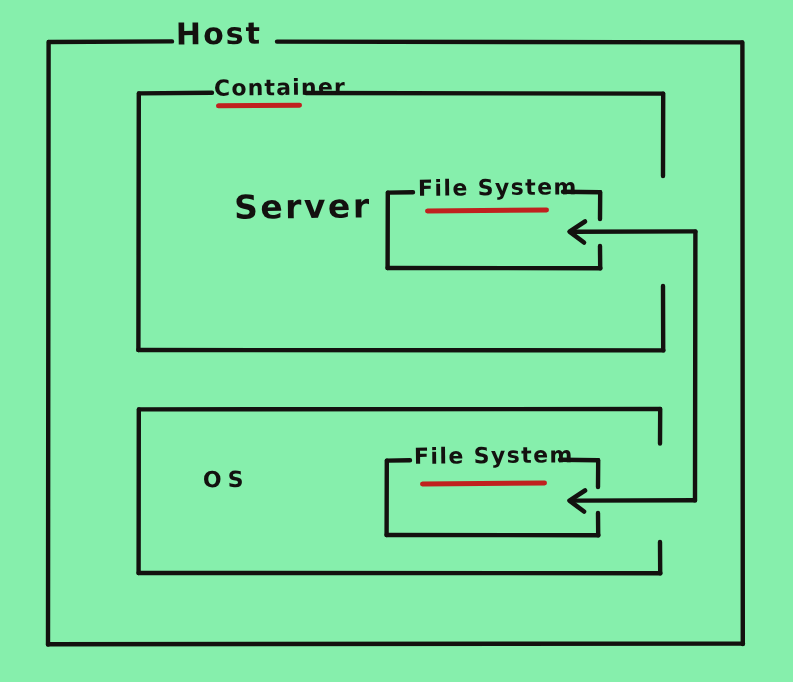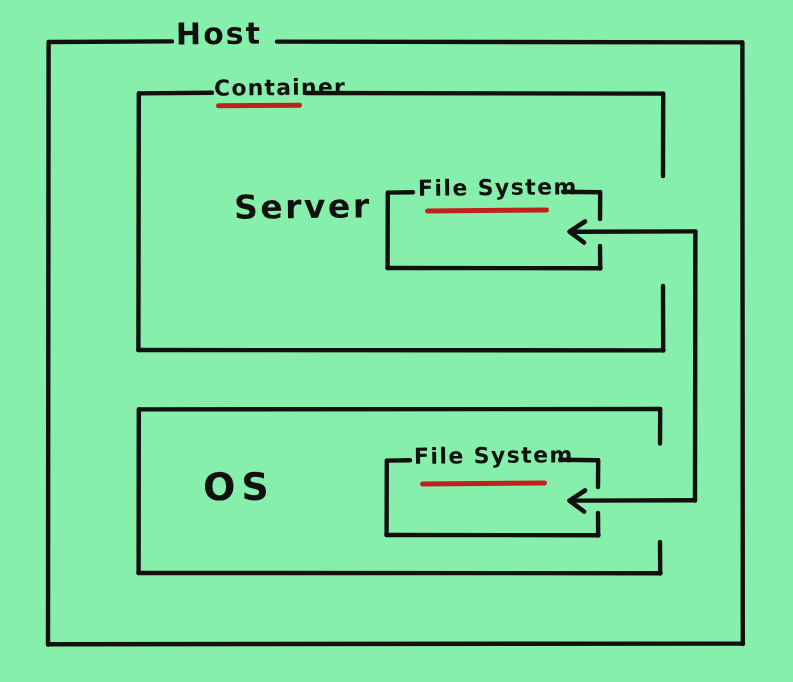--- a/index.html
+++ b/index.html
@@ -54,21 +54,21 @@
     text-align: center;
   }
   #label-webserver .l2 {
     display: block;
     margin-top: 10px;
     margin-left: 6px;
   }
   #label-os {
     left: 203px;
     top: 468px;
-    font-size: 38px;
+    font-size: 22px;
     letter-spacing: 6px;
   }
   #label-fs-1 {
     left: 418px;
     top: 176px;
     font-size: 22px;
     letter-spacing: 1.4px;
   }
   #label-fs-2 {
     left: 414px;

